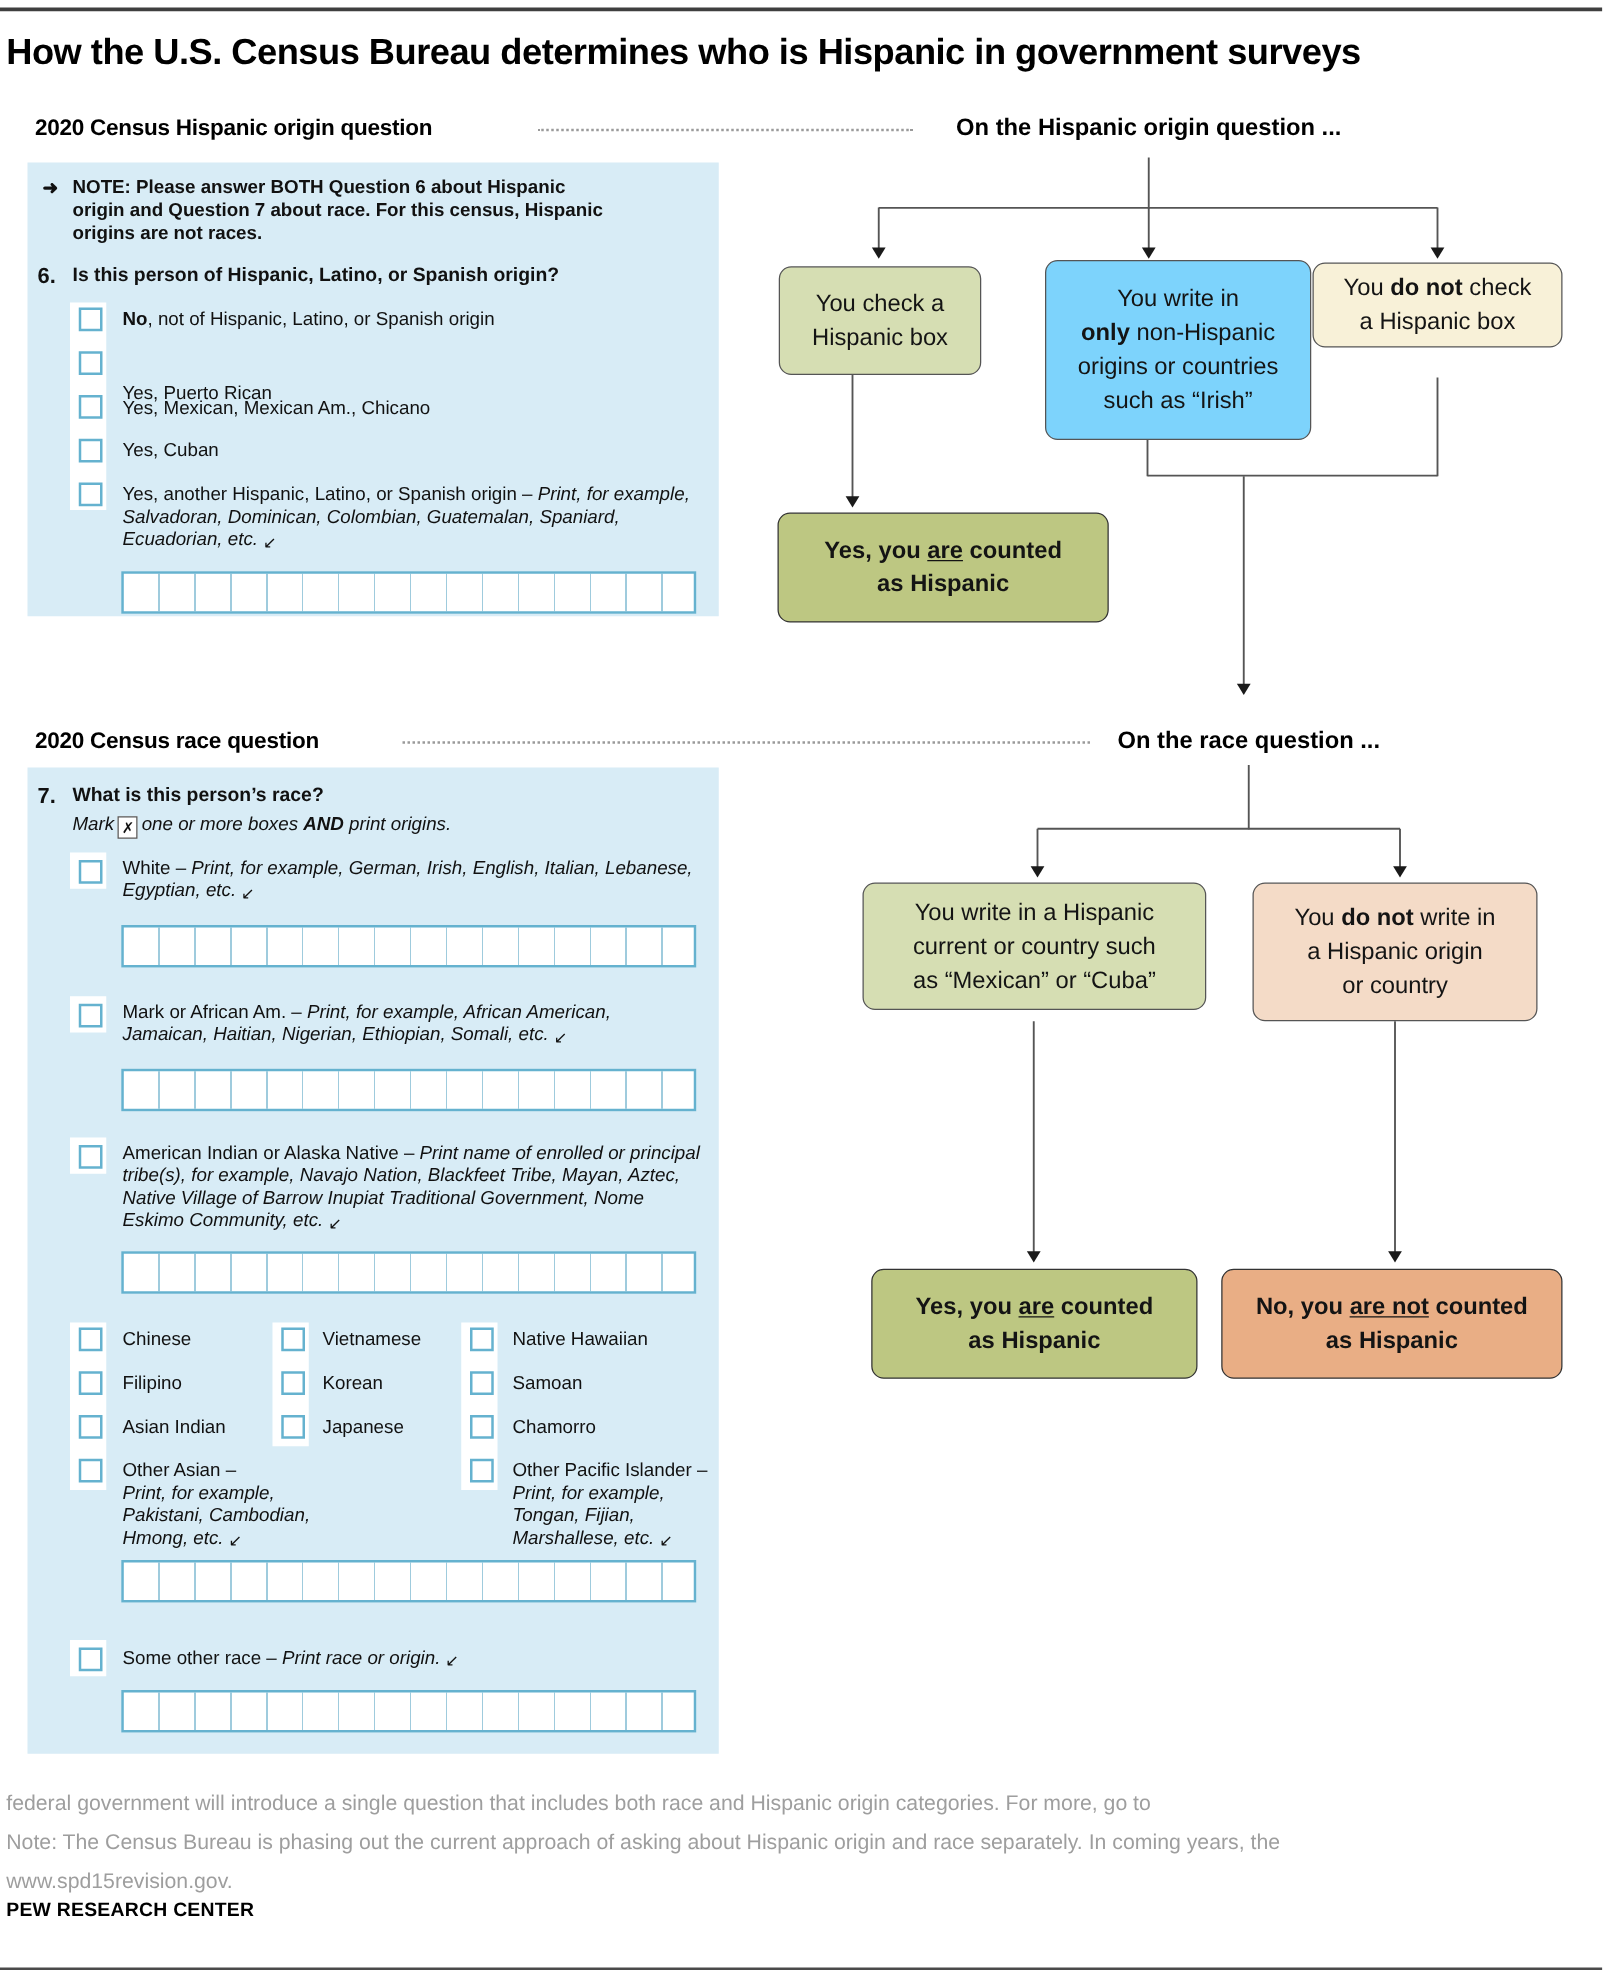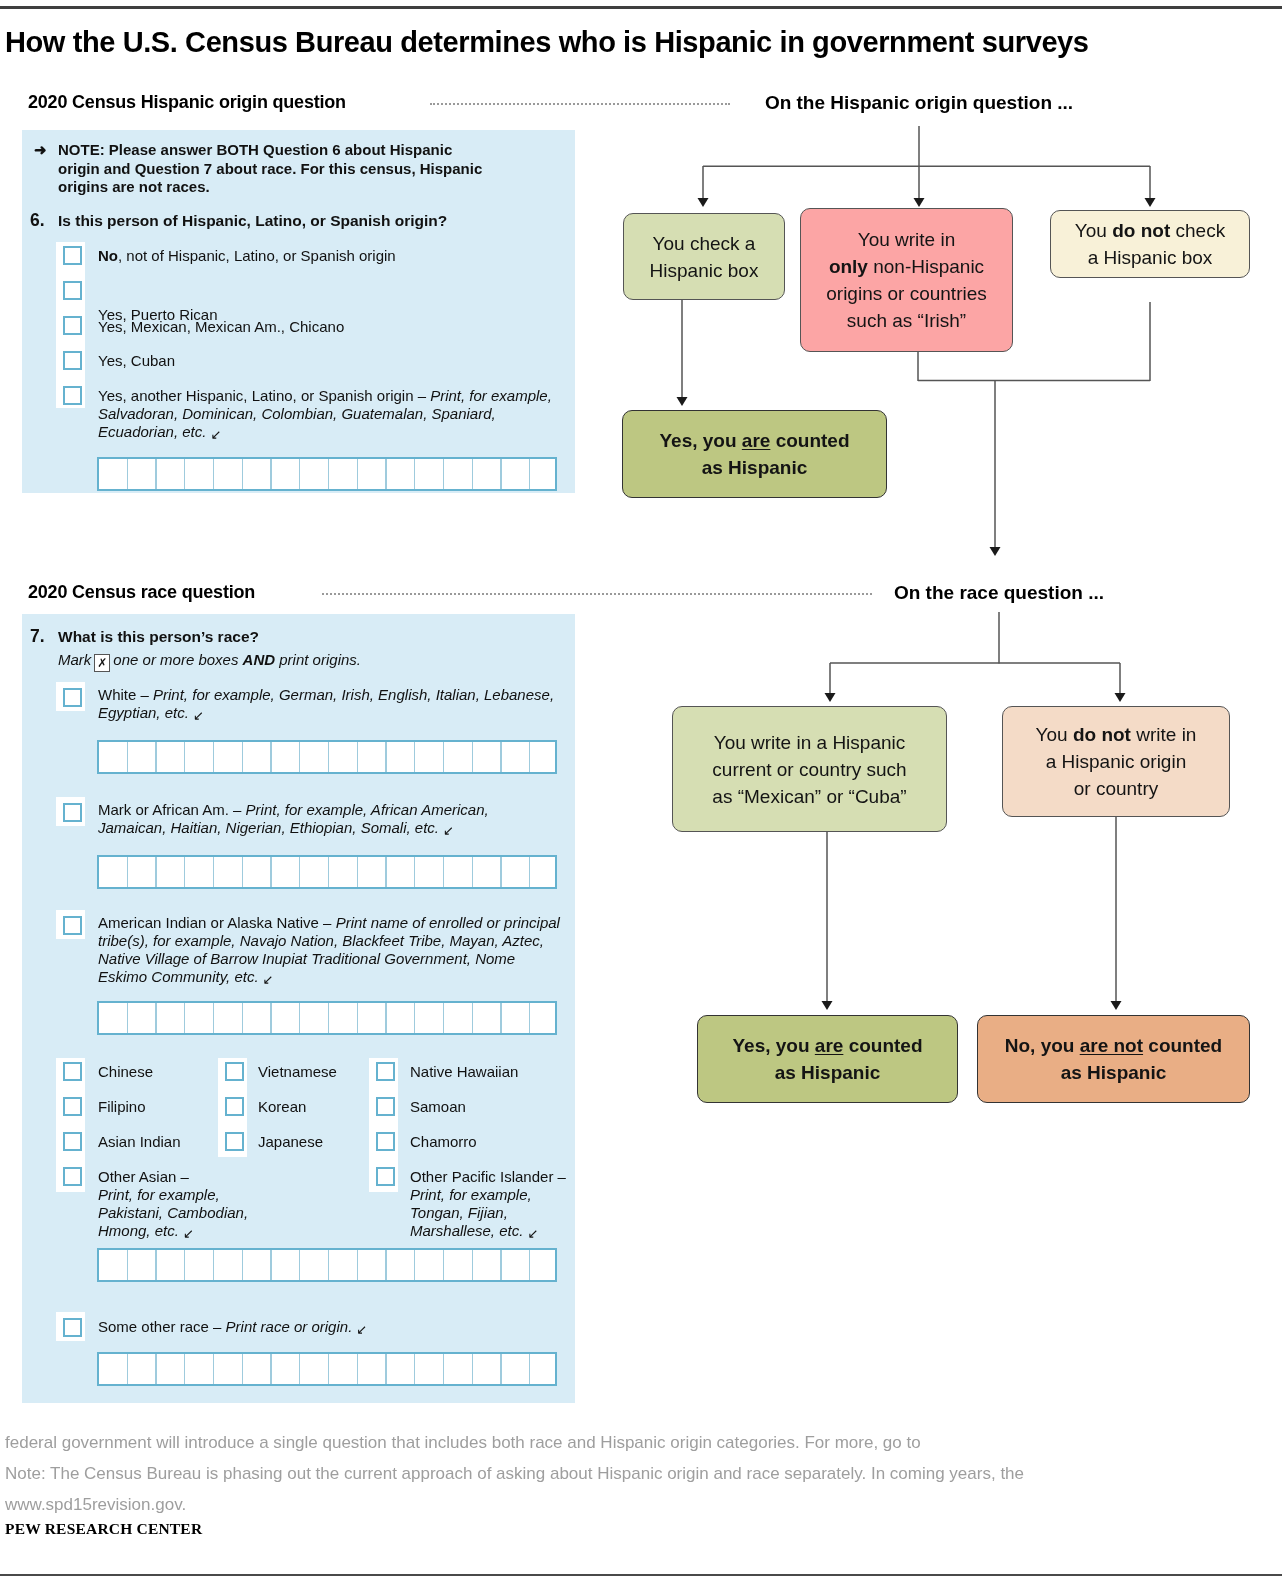--- a/index.html
+++ b/index.html
@@ -173,38 +173,38 @@
       <polygon points="821.5,1001 832.5,1001 827,1010"></polygon>
       <polygon points="1110.5,1001 1121.5,1001 1116,1010"></polygon>
     </g>
   </svg>
 
   <div class="fbox" style="left:623px;top:213px;width:162px;height:87px;background:#d6deb3;">
     <div>You check a</div>
     <div>Hispanic box</div>
   </div>
 
-  <div class="fbox" style="left:800px;top:208px;width:213px;height:144px;background:#fca5a5;">
+  <div class="fbox" style="left:836px;top:208px;width:213px;height:144px;background:#7dd3fc;">
     <div>You write in</div>
     <div><b>only</b><span> non-Hispanic</span></div>
     <div>origins or countries</div>
     <div>such as “Irish”</div>
   </div>
 
   <div class="fbox" style="left:1050px;top:210px;width:200px;height:68px;background:#f8f1d8;">
     <div><span>You </span><b>do not</b><span> check</span></div>
     <div>a Hispanic box</div>
   </div>
 
   <div class="fbox outcome" style="left:622px;top:410px;width:265px;height:88px;background:#bdc782;">
     <div><span>Yes, you </span><u>are</u><span> counted</span></div>
     <div>as Hispanic</div>
   </div>
 
-  <div class="fbox" style="left:672px;top:706px;width:275px;height:126px;background:#d6deb3;">
+  <div class="fbox" style="left:690px;top:706px;width:275px;height:102px;background:#d6deb3;">
     <div>You write in a Hispanic</div>
     <div>current or country such</div>
     <div>as “Mexican” or “Cuba”</div>
   </div>
 
   <div class="fbox" style="left:1002px;top:706px;width:228px;height:111px;background:#f4dbc7;">
     <div><span>You </span><b>do not</b><span> write in</span></div>
     <div>a Hispanic origin</div>
     <div>or country</div>
   </div>
@@ -218,15 +218,15 @@
     <div><span>No, you </span><u>are not</u><span> counted</span></div>
     <div>as Hispanic</div>
   </div>
 
   <div class="gray-note" style="left:5px;top:1427px;width:1240px;">
     <div>federal government will introduce a single question that includes both race and Hispanic origin categories. For more, go to</div>
     <div>Note: The Census Bureau is phasing out the current approach of asking about Hispanic origin and race separately. In coming years, the</div>
     <div>www.spd15revision.gov.</div>
   </div>
 
-  <div class="pew" style="left:5px;top:1520px;font-family:Liberation Serif, serif;">PEW RESEARCH CENTER</div>
+  <div class="pew" style="left:5px;top:1520px;">PEW RESEARCH CENTER</div>
 
 </div>
 
 </body></html>

